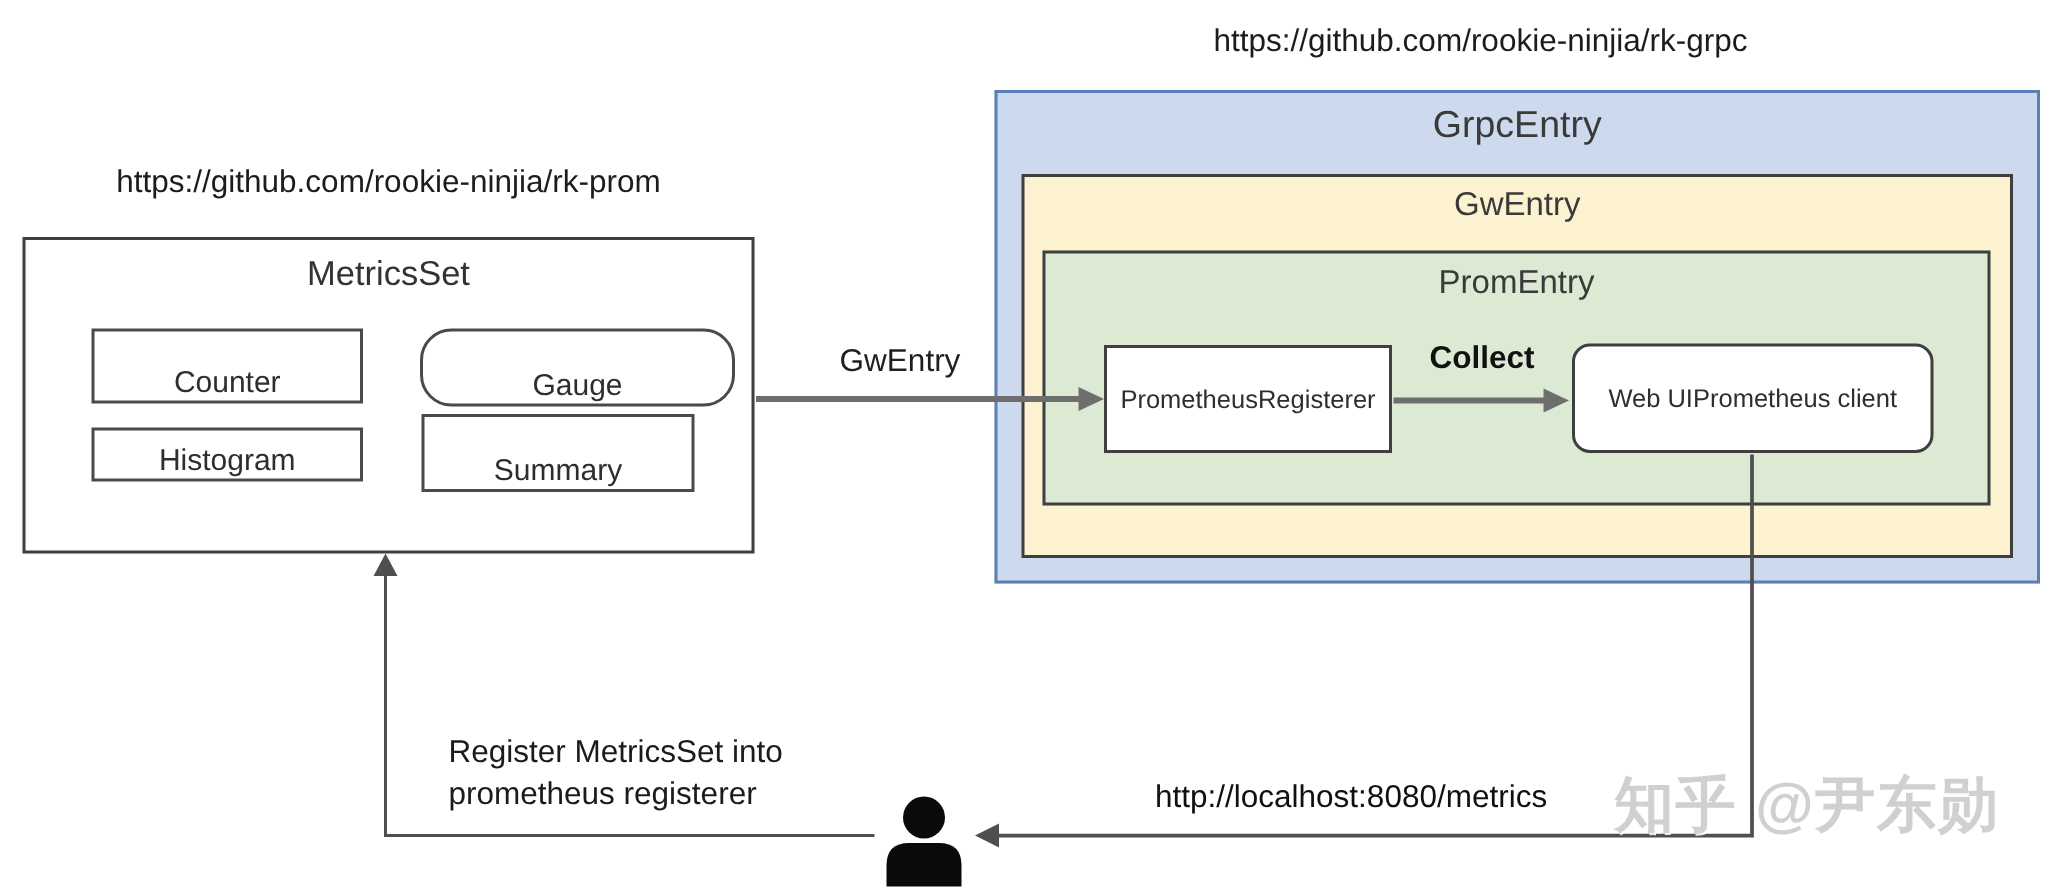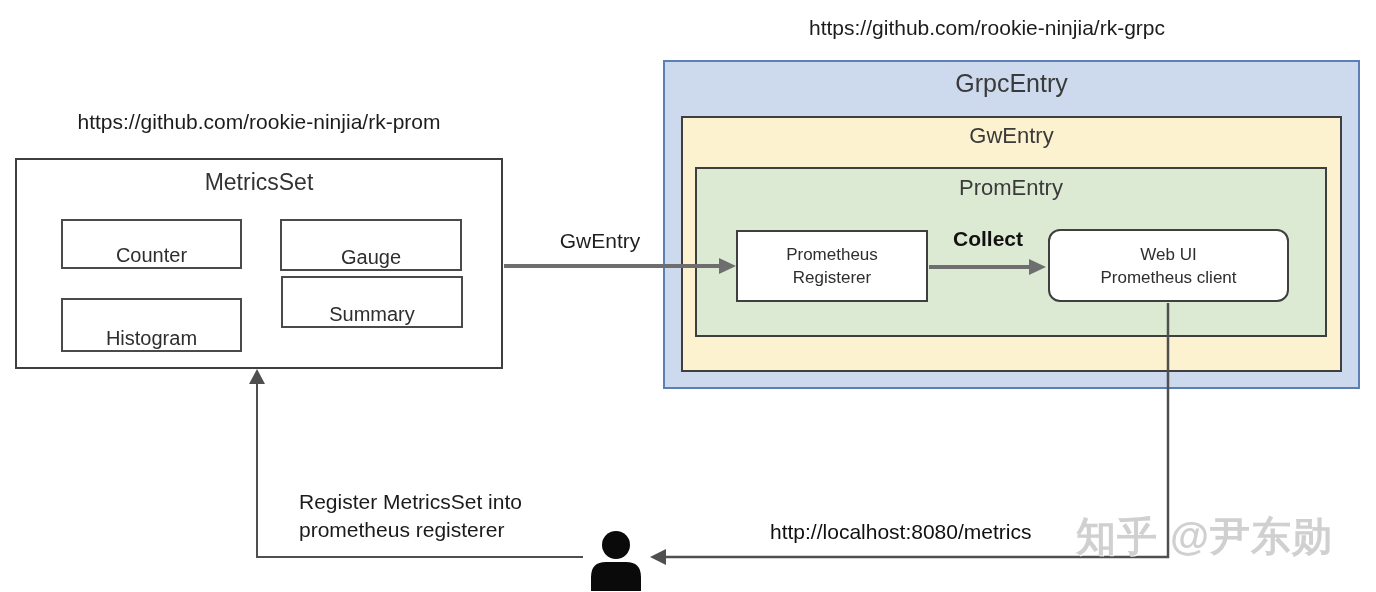--- a/index.html
+++ b/index.html
@@ -12,37 +12,37 @@
   #url-prom{left:15px;top:110px;width:488px;}
   #url-grpc{left:640px;top:16px;width:694px;}
 
   
   #metricsset{position:absolute;left:15px;top:158px;width:488px;height:211px;
     background:#ffffff;border:2px solid #3f3f3f;}
   #metricsset .box-title{padding-top:9px;text-align:center;font-size:23px;color:#333333;}
   .metric{position:absolute;background:#ffffff;border:2px solid #4a4a4a;
     display:flex;align-items:flex-end;justify-content:center;font-size:20px;color:#2e2e2e;}
   #m-counter{left:44px;top:59px;width:181px;height:50px;}
-  #m-gauge{left:263px;top:59px;width:182px;height:52px;}
-  #m-histogram{left:44px;top:138px;width:181px;height:54px;}
+  #m-gauge{left:263px;top:59px;width:210px;height:52px;border-radius:21px;}
+  #m-histogram{left:44px;top:125px;width:181px;height:36px;}
   #m-summary{left:264px;top:116px;width:182px;height:52px;}
 
   
   #grpcentry{position:absolute;left:663px;top:60px;width:697px;height:329px;
     background:#cdd9ec;border:2px solid #5b80b5;}
   .entry-title{text-align:center;color:#3a3a3a;}
   #grpcentry>.entry-title{font-size:25px;padding-top:7px;}
   #gwentry{position:absolute;left:16px;top:54px;width:661px;height:256px;
     background:#fdf2cf;border:2px solid #3f3f3f;}
   #gwentry>.entry-title{font-size:22px;padding-top:5px;}
   #promentry{position:absolute;left:12px;top:49px;width:632px;height:170px;
     background:#dcead4;border:2px solid #3f3f3f;}
   #promentry>.entry-title{font-size:22px;padding-top:6px;}
   .node{position:absolute;background:#ffffff;border:2px solid #3f3f3f;
-    display:flex;flex-direction:column;align-items:center;justify-content:center;
+    display:flex;align-items:center;justify-content:center;
     font-size:17px;line-height:23px;text-align:center;color:#2e2e2e;}
   #registerer{left:39px;top:61px;width:192px;height:72px;}
   #webui{left:351px;top:60px;width:241px;height:73px;border-radius:12px;}
 
   
   #register-label{left:500px;top:229px;width:200px;text-align:center;font-size:21px;color:#1f1f1f;}
   #collect-label{left:928px;top:227px;width:120px;text-align:center;font-size:21px;font-weight:bold;color:#111111;}
   #endpoint-label{left:770px;top:520px;font-size:21px;color:#101010;}
   #note{left:299px;top:488px;font-size:21px;line-height:28px;color:#1b1b1b;}
   #watermark{left:1076px;top:509px;font-size:40px;font-weight:bold;color:#c8c8c8;

